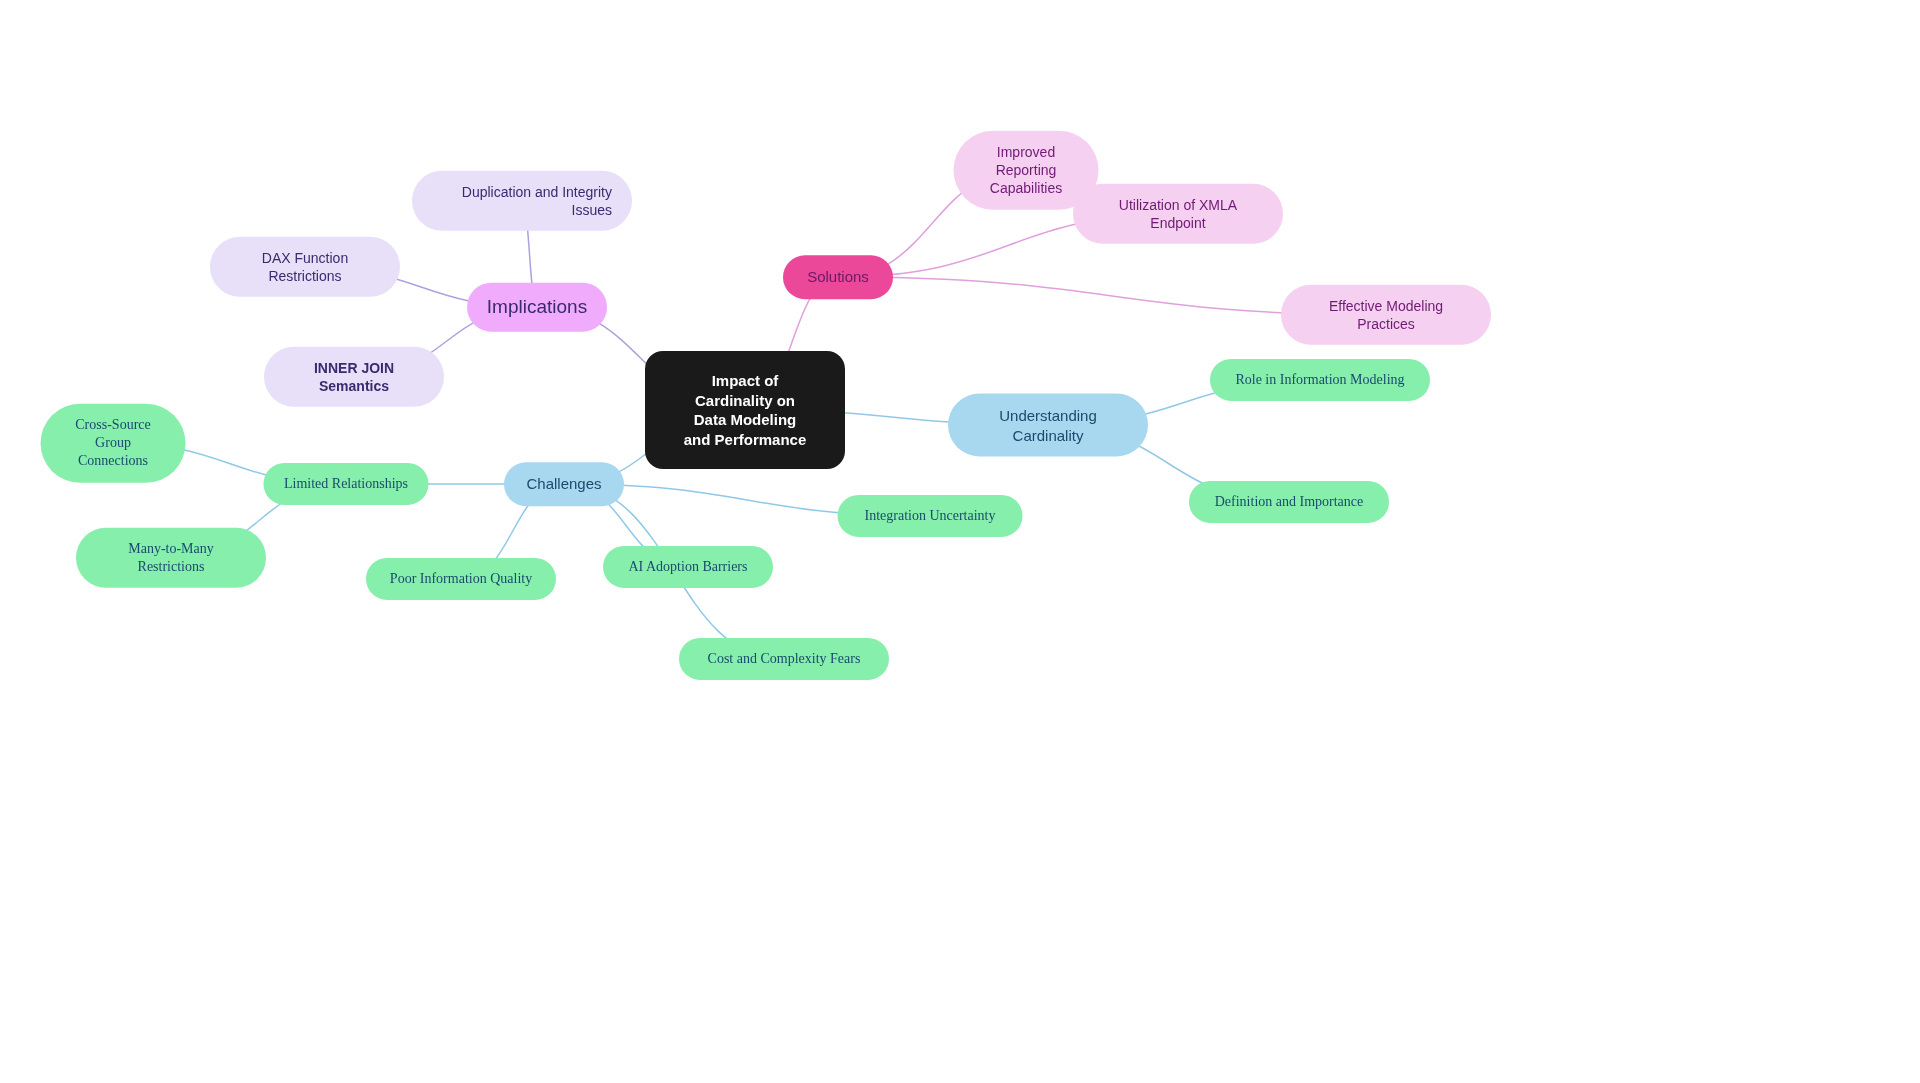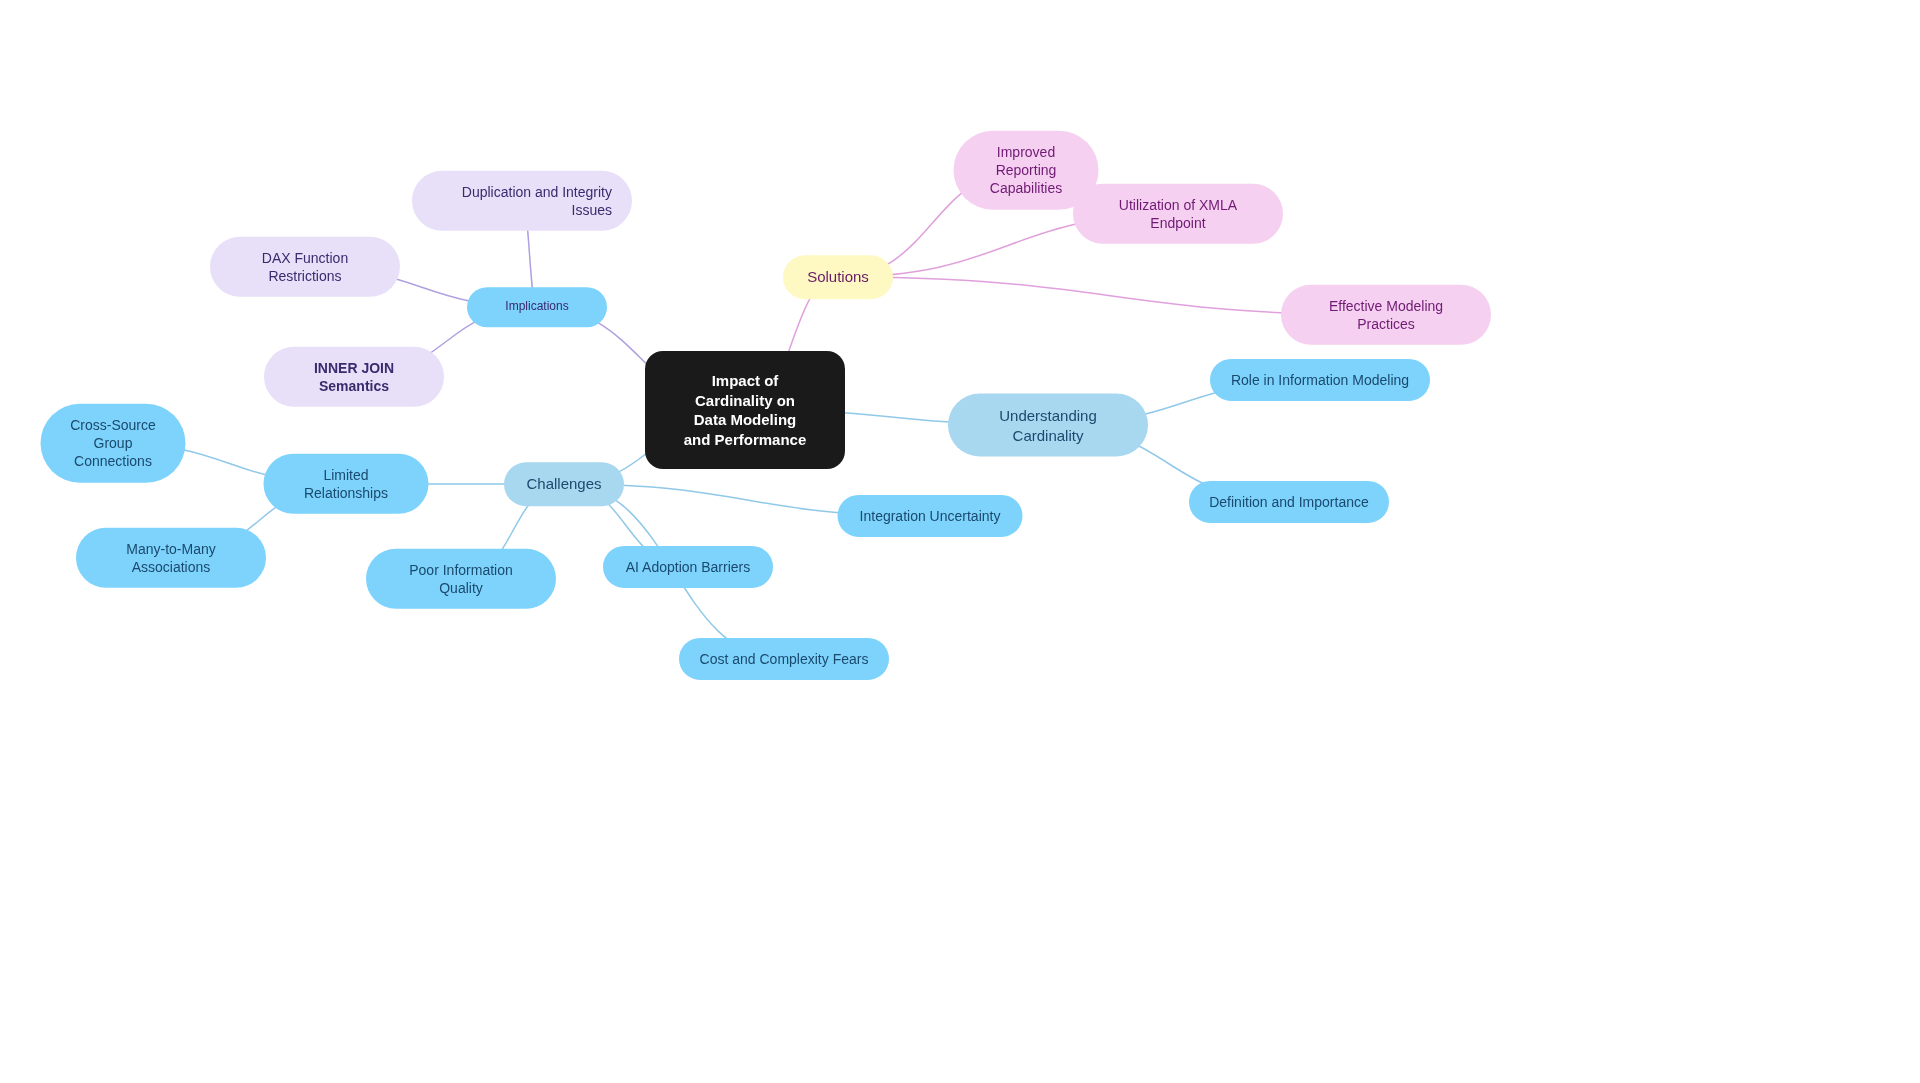--- a/index.html
+++ b/index.html
@@ -44,38 +44,39 @@
       border-radius: 18px;
       padding: 20px 36px;
       width: 200px;
     }
     .node-purple {
       background: #e8e0f8;
       color: #3a2a6e;
       border: none;
     }
     .node-purple-mid {
-      background: #7dd3fc;
+      background: #f0abfc;
       color: #3a2a6e;
-      font-size: 12px;
+      font-size: 19px;
     }
     .node-pink {
       background: #f5d0f0;
       color: #701a75;
       border: none;
     }
     .node-pink-mid {
-      background: #fef9c3;
+      background: #ec4899;
       color: #6a1a66;
       font-size: 15px;
     }
     .node-blue {
-      background: #7dd3fc;
+      background: #86efac;
       color: #1a4a6e;
       border: none;
+      font-family: Liberation Serif, serif;
     }
     .node-blue-mid {
       background: #a8d8f0;
       color: #1a4a6e;
       font-size: 15px;
     }
   </style>
 </head>
 <body>
 
@@ -113,19 +114,19 @@
 Capabilities</div>
       <div class="node node-pink" style="left: 1178px; top: 214px; width: 210px;">Utilization of XMLA Endpoint</div>
       <div class="node node-pink" style="left: 1386px; top: 315px; width: 210px;">Effective Modeling Practices</div>
       <div class="node node-blue-mid" style="left: 1048px; top: 425px; width: 200px;">Understanding Cardinality</div>
       <div class="node node-blue" style="left: 1320px; top: 380px; width: 220px;">Role in Information Modeling</div>
       <div class="node node-blue" style="left: 1289px; top: 502px; width: 200px;">Definition and Importance</div>
       <div class="node node-blue-mid" style="left: 564px; top: 484px; width: 120px;">Challenges</div>
       <div class="node node-blue" style="left: 346px; top: 484px; width: 165px;">Limited Relationships</div>
       <div class="node node-blue" style="left: 113px; top: 443px; width: 145px;">Cross-Source Group
 Connections</div>
-      <div class="node node-blue" style="left: 171px; top: 558px; width: 190px;">Many-to-Many Associations</div>
+      <div class="node node-blue" style="left: 171px; top: 558px; width: 190px;">Many-to-Many Restrictions</div>
       <div class="node node-blue" style="left: 461px; top: 579px; width: 190px;">Poor Information Quality</div>
       <div class="node node-blue" style="left: 688px; top: 567px; width: 170px;">AI Adoption Barriers</div>
       <div class="node node-blue" style="left: 930px; top: 516px; width: 185px;">Integration Uncertainty</div>
       <div class="node node-blue" style="left: 784px; top: 659px; width: 210px;">Cost and Complexity Fears</div>
     </div>
 </div>
 
 </body></html>

